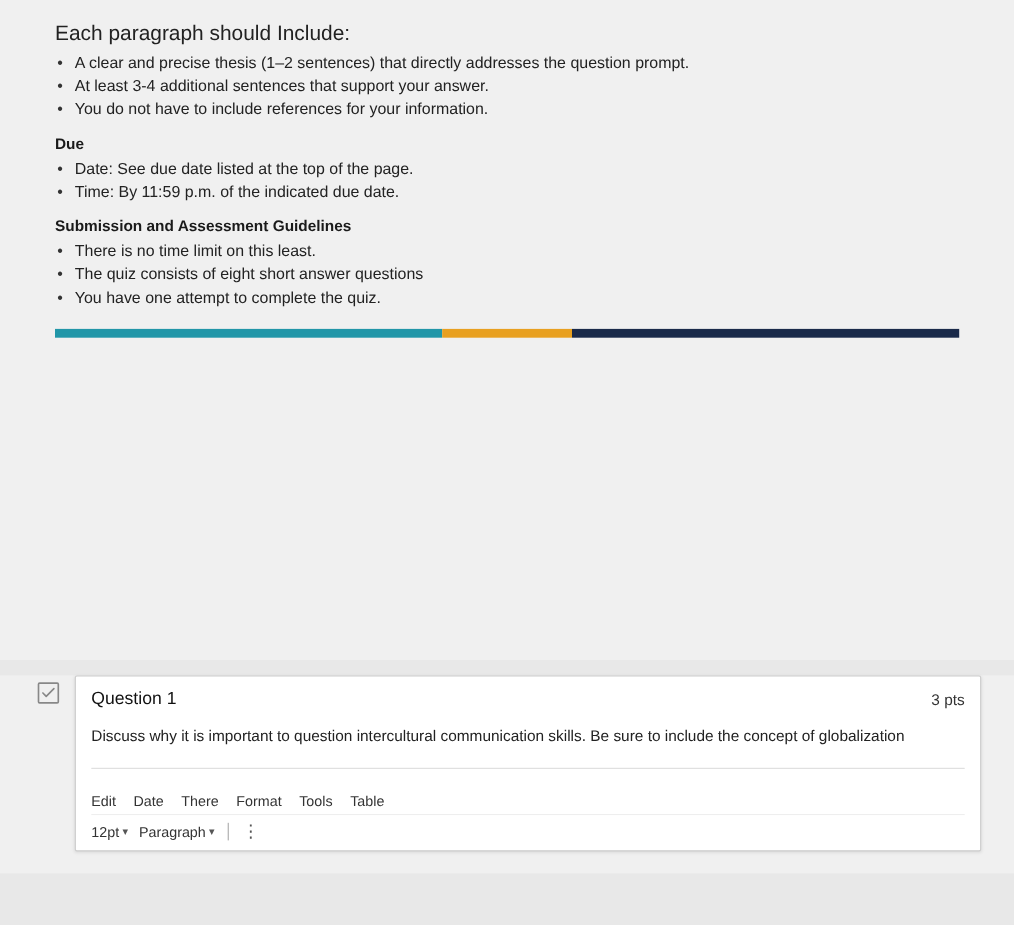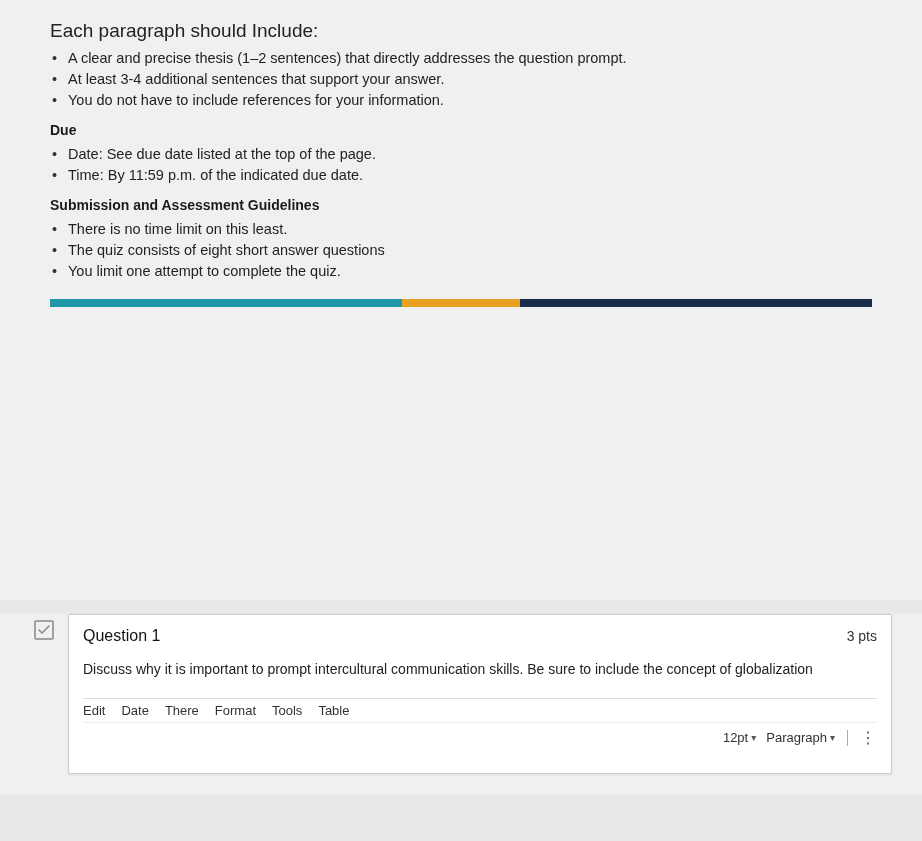--- a/index.html
+++ b/index.html
@@ -138,36 +138,35 @@
       margin-bottom: 18px;
       line-height: 1.5;
     }
 
     .editor-toolbar-menu {
       display: flex;
       gap: 16px;
       font-size: 13px;
       color: #333;
       border-top: 1px solid #ddd;
-      padding: 4px 0 4px 0;
+      padding: 22px 0 4px 0;
     }
 
     .editor-toolbar-menu span {
       cursor: pointer;
     }
 
     .editor-toolbar-format {
       display: flex;
       align-items: center;
       gap: 10px;
       font-size: 13px;
       color: #333;
       padding: 5px 0 6px 0;
       border-top: 1px solid #eee;
-      justify-content: flex-end;
     }
 
     .toolbar-size {
       display: flex;
       align-items: center;
       gap: 3px;
     }
 
     .toolbar-paragraph {
       display: flex;
@@ -211,21 +210,21 @@
   <ul class="bullet-list">
     <li>Date: See due date listed at the top of the page.</li>
     <li>Time: By 11:59 p.m. of the indicated due date.</li>
   </ul>
 
   <h2 class="section-heading">Submission and Assessment Guidelines</h2>
 
   <ul class="bullet-list">
     <li>There is no time limit on this least.</li>
     <li>The quiz consists of eight short answer questions</li>
-    <li>You limit one attempt to complete the quiz.</li>
+    <li>You have one attempt to complete the quiz.</li>
   </ul>
 
   <div class="divider-bar">
     <div class="divider-blue"></div>
     <div class="divider-gold"></div>
     <div class="divider-dark"></div>
   </div>
 
 </div>
 
@@ -238,21 +237,21 @@
         <polyline points="6,11 9,14 16,7" stroke="#888" stroke-width="1.5" fill="none" stroke-linecap="round" stroke-linejoin="round"></polyline>
       </svg>
     </div>
 
     <div class="question-card">
       <div class="question-header">
         <span class="question-title">Question 1</span>
         <span class="question-points">3 pts</span>
       </div>
 
-      <p class="question-body">Discuss why it is important to prompt intercultural communication skills. Be sure to include the concept of globalization</p>
+      <p class="question-body">Discuss why it is important to question intercultural communication skills. Be sure to include the concept of globalization</p>
 
       <div class="editor-toolbar-menu">
         <span>Edit</span>
         <span>Date</span>
         <span>There</span>
         <span>Format</span>
         <span>Tools</span>
         <span>Table</span>
       </div>
 

